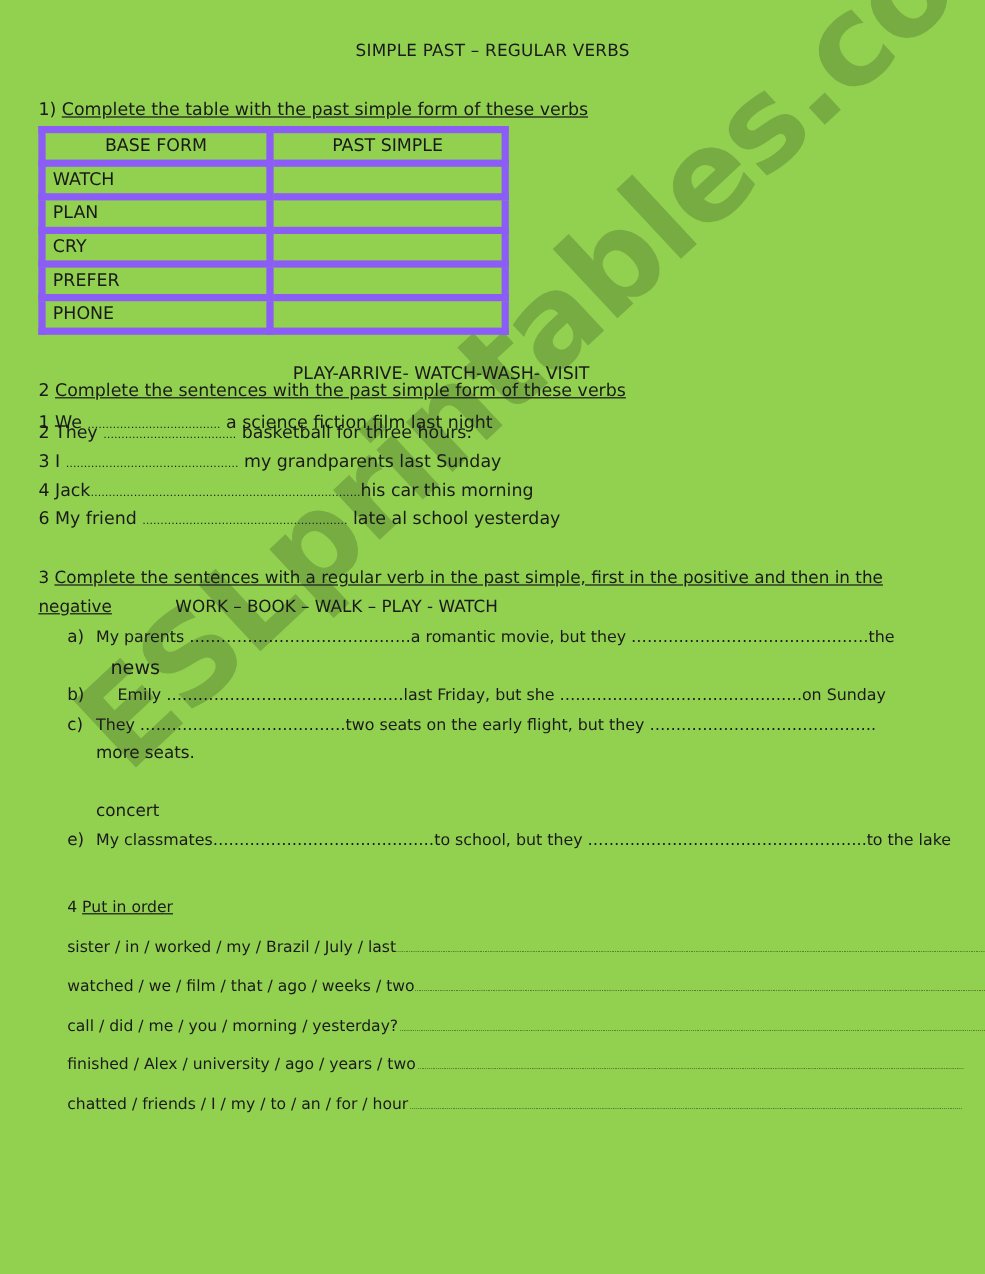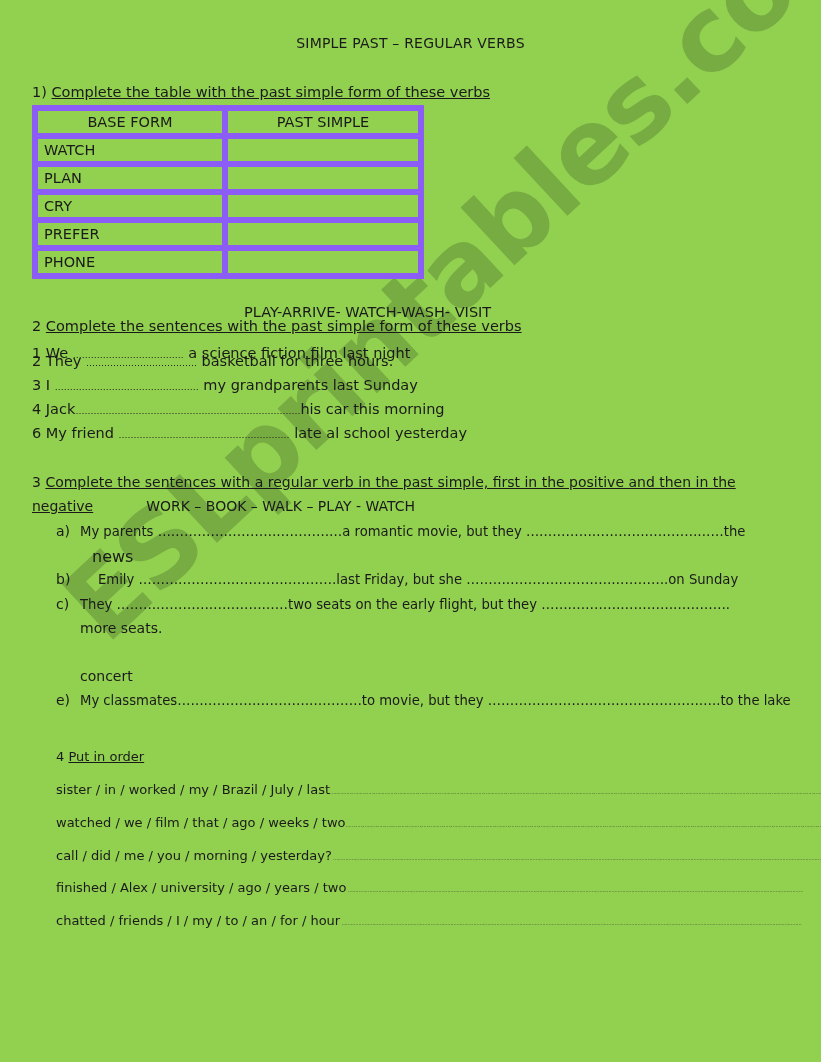--- a/index.html
+++ b/index.html
@@ -135,21 +135,21 @@
   </div>
 
   <div class="abs" style="left:56px; top:596px; font-size:14px;">
     <span style="display:inline-block;width:24px;">c)</span><span style="font-size:13.2px;">They …………………………………two seats on the early flight, but they …………………………………….</span>
   </div>
   <div class="abs" style="left:80px; top:620px; font-size:14px;">more seats.</div>
 
   <div class="abs" style="left:80px; top:668px; font-size:14px;">concert</div>
 
   <div class="abs" style="left:56px; top:692px; font-size:14px;">
-    <span style="display:inline-block;width:24px;">e)</span><span style="font-size:13.2px;">My classmates……………………………………to movie, but they ……………………………………………..to the lake</span>
+    <span style="display:inline-block;width:24px;">e)</span><span style="font-size:13.2px;">My classmates……………………………………to school, but they ……………………………………………..to the lake</span>
   </div>
 
   <div class="abs txt-s" style="left:32px; top:749px;">
     <span>4</span>
     <span class="u">Put in order</span>
   </div>
 
   <div class="abs txt-s" style="left:32px; top:782px;">
     <span>sister / in / worked / my / Brazil / July / last</span><span style="font-size:5px; letter-spacing:-0.6px;">…………………………………………………………………………………………………………………………………………………………………………………………………………………………………………………………………………………………………………………………………………………..</span>
   </div>

